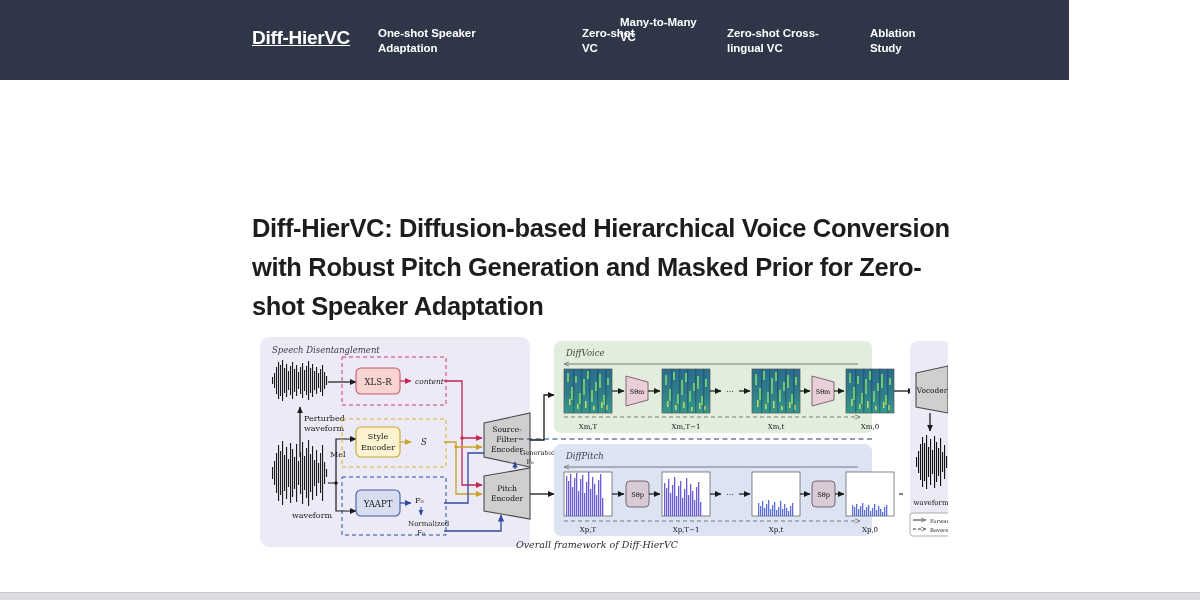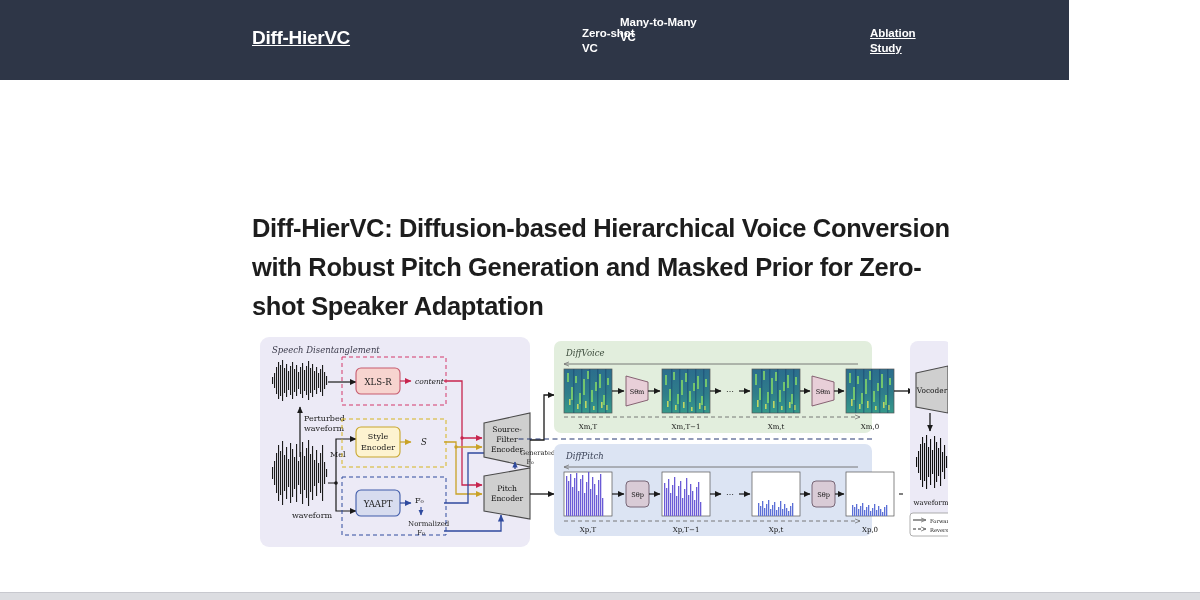--- a/index.html
+++ b/index.html
@@ -40,21 +40,21 @@
     font-weight: bold;
     line-height: 15px;
     letter-spacing: -0.05px;
     text-decoration: none;
     cursor: pointer;
   }
   .nl1 { left: 378px; top: 26px; width: 120px; }
   .nl2 { left: 538px; top: 26px; width: 70px; margin-left: 44px; }
   .nl3 { left: 620px; top: 15px; width: 90px; }
   .nl4 { left: 727px; top: 26px; width: 110px; }
-  .nl5 { left: 870px; top: 26px; width: 80px; text-decoration: underline; }
+  .nl5 { left: 870px; top: 26px; width: 80px; }
 
   
   .page {
     position: absolute;
     top: 80px; left: 0;
     width: 1200px; height: 512px;
     background: #ffffff;
     margin-top: 48px;
   }
 
@@ -102,22 +102,24 @@
 
   svg { display: block; }
   .sv-lbl { font-family: "DejaVu Serif", serif; }
 </style>
 </head>
 <body>
 
 <div class="navbar">
   <div class="nav-inner">
     <a class="brand" href="#">Diff-HierVC</a>
+    <a class="nav-link nl1" href="#">One-shot Speaker Adaptation</a>
     <a class="nav-link nl2" href="#">Zero-shot VC</a>
     <a class="nav-link nl3" href="#">Many-to-Many VC</a>
+    <a class="nav-link nl4" href="#">Zero-shot Cross-lingual VC</a>
     <a class="nav-link nl5" href="#">Ablation Study</a>
   </div>
 </div>
 
 <div class="page">
 
   <h1 class="title">Diff-HierVC: Diffusion-based Hierarchical Voice Conversion with Robust Pitch Generation and Masked Prior for Zero-shot Speaker Adaptation</h1>
 
   <div class="figure-wrap">
 
@@ -633,17 +635,18 @@
           <rect x="652" y="178" width="58" height="23" rx="3" fill="#ffffff" stroke="#9a9a9a" stroke-width="0.8"></rect>
           <line x1="655" y1="185" x2="668" y2="185" stroke="#1a1a1a" stroke-width="0.9" marker-end="url(#ahThin)"></line>
           <text class="sv-lbl" x="672" y="187.5" font-size="5.2" fill="#111">Forward process</text>
           <line x1="655" y1="194" x2="668" y2="194" stroke="#1a1a1a" stroke-width="0.9" stroke-dasharray="3,2" marker-end="url(#ahThin)"></line>
           <text class="sv-lbl" x="672" y="196.5" font-size="5.2" fill="#111">Reverse process</text>
         </g>
 
       </svg>
     </div>
 
+    <div class="fig-caption">Overall framework of Diff-HierVC</div>
   </div>
 
 </div>
 
 <div class="hscroll"></div>
 
 </body></html>

